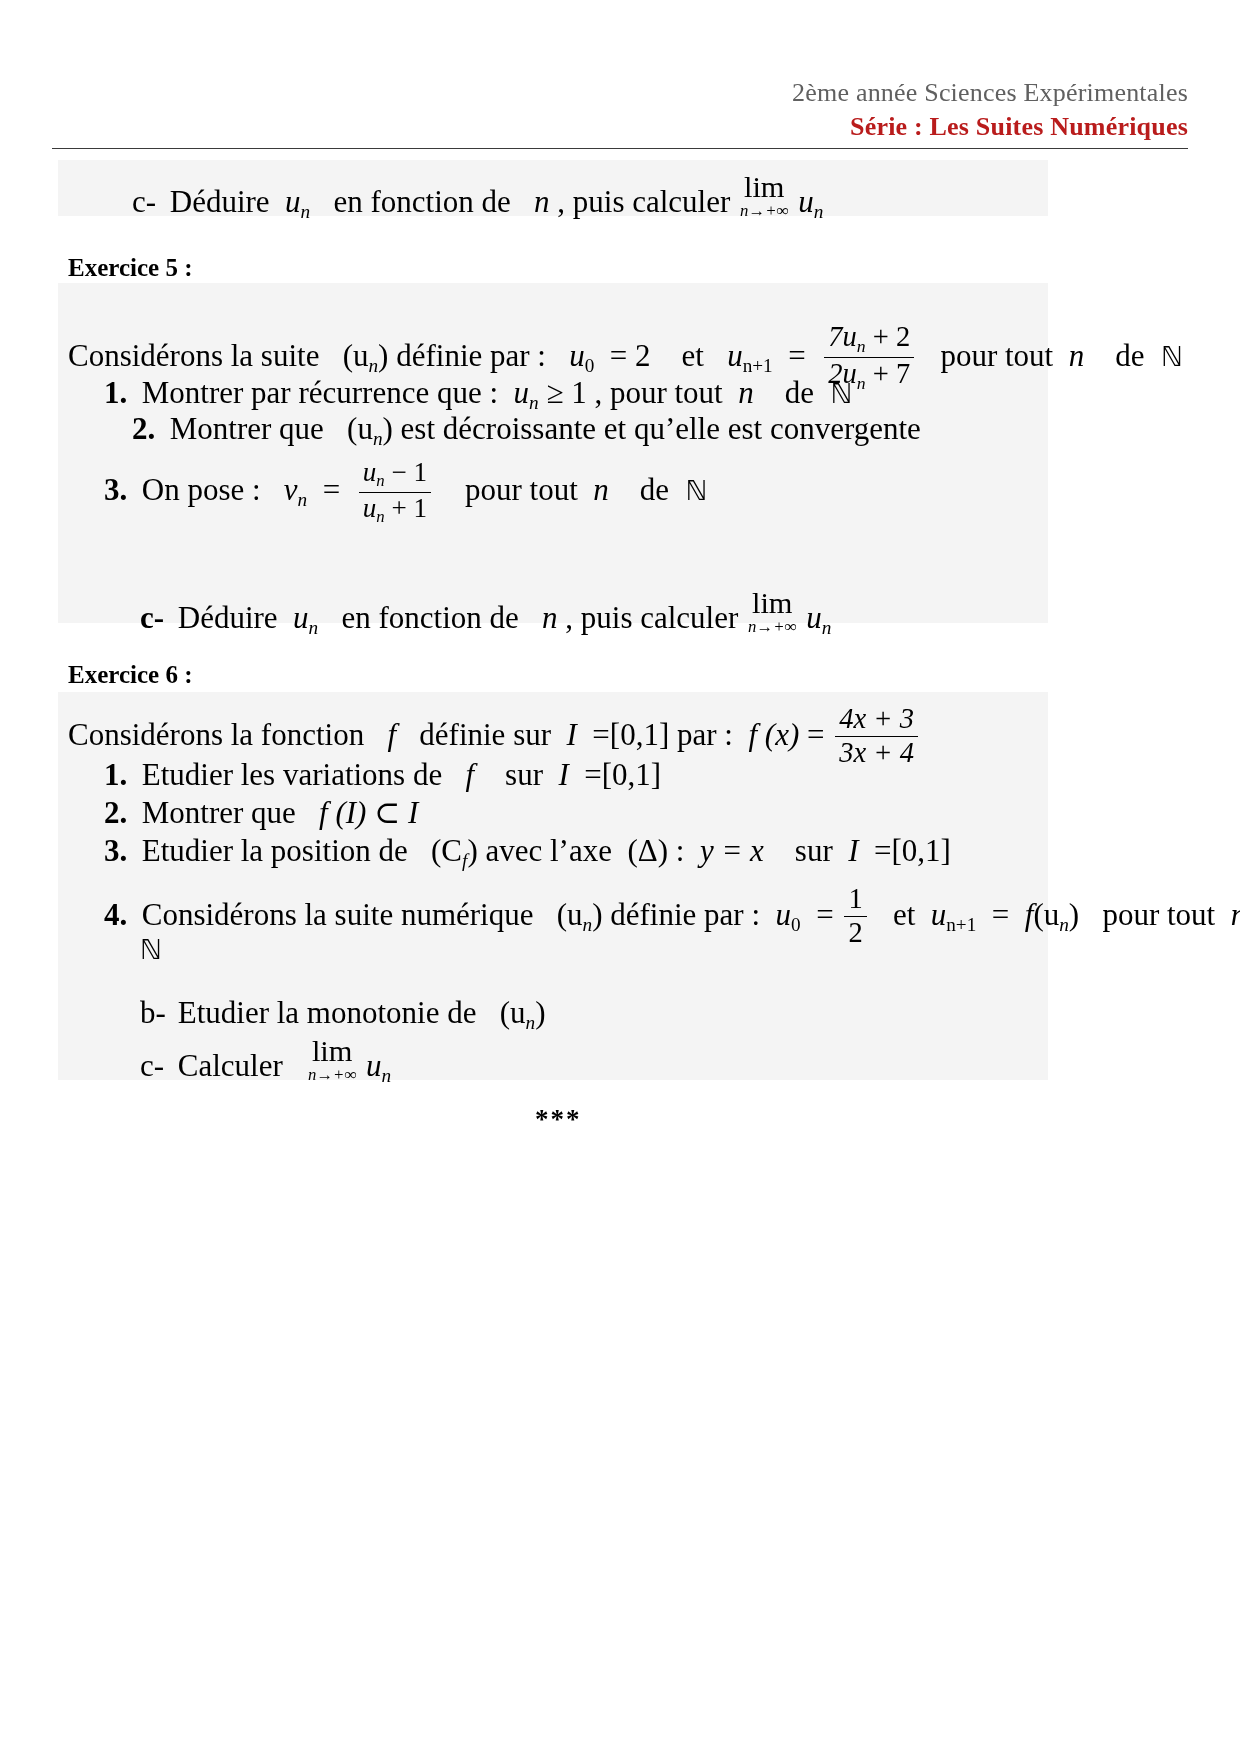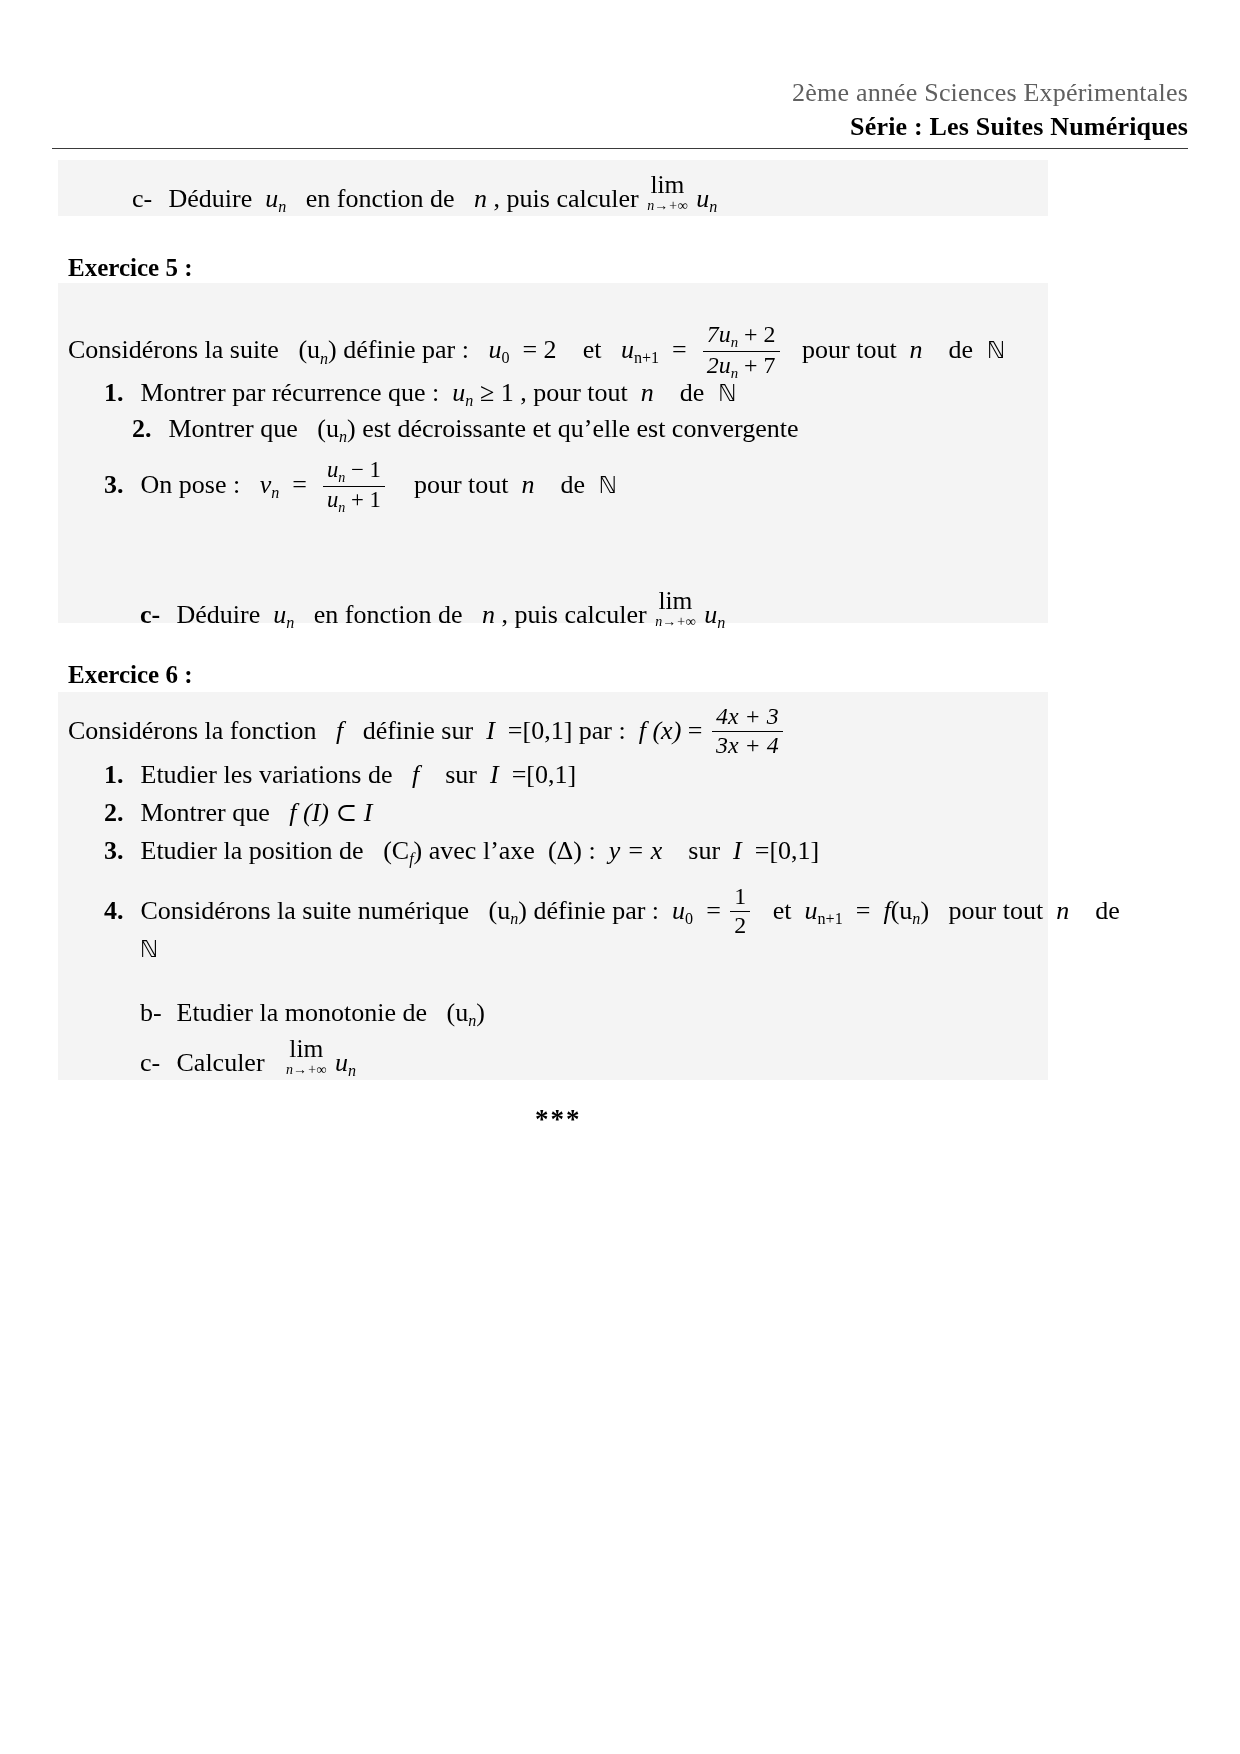--- a/index.html
+++ b/index.html
@@ -34,21 +34,21 @@
   }
   .header-line1 {
     font-size: 26px;
     line-height: 34px;
     letter-spacing: 0.2px;
   }
   .header-line2 {
     font-size: 26px;
     line-height: 34px;
     font-weight: bold;
-    color: #000000;
+    color: #b91c1c;
     letter-spacing: 0.2px;
   }
   .header-rule {
     position: absolute;
     left: 52px;
     top: 148px;
     width: 1136px;
     height: 1px;
     background: #3a3a3a;
   }
@@ -60,21 +60,21 @@
     left: 58px;
     width: 990px;
   }
   .band-a { top: 160px;  height: 56px; }
   .band-b { top: 283px;  height: 340px; }
   .band-c { top: 692px;  height: 388px; }
 
   
   .tx {
     position: absolute;
-    font-size: 26px;
+    font-size: 31px;
     line-height: 30px;
     white-space: nowrap;
   }
   .ex-title {
     position: absolute;
     font-size: 25px;
     font-weight: bold;
     line-height: 30px;
   }
   .item-num {

